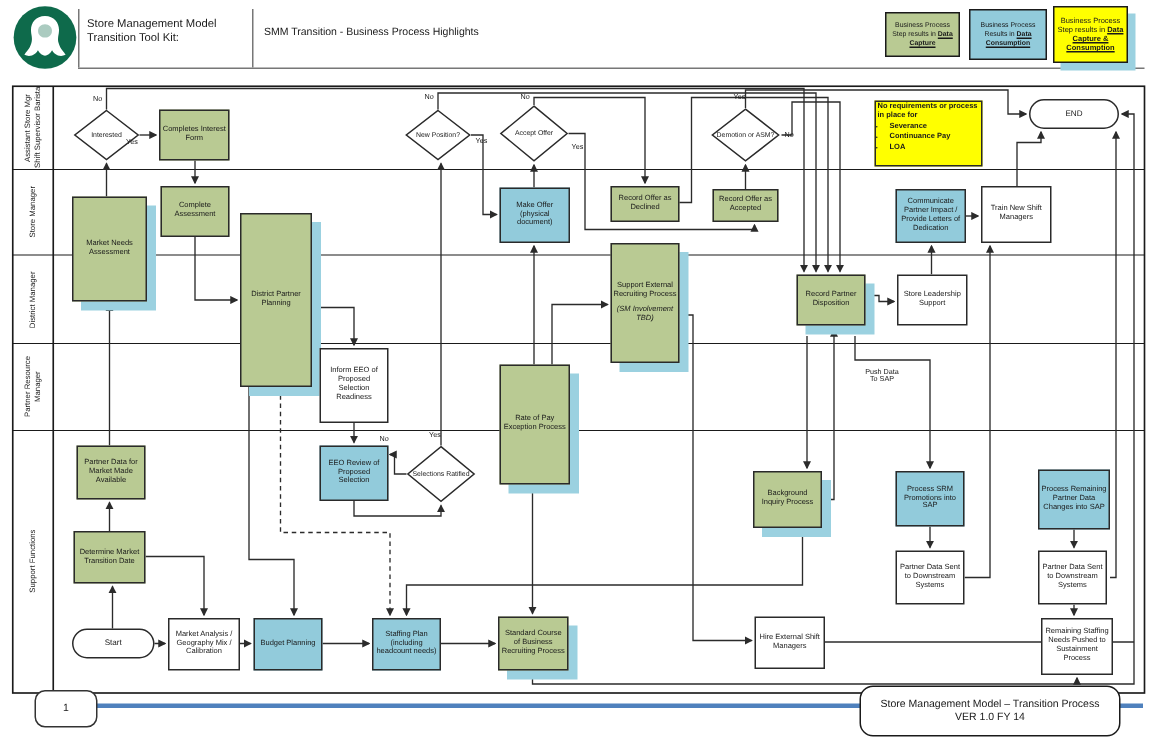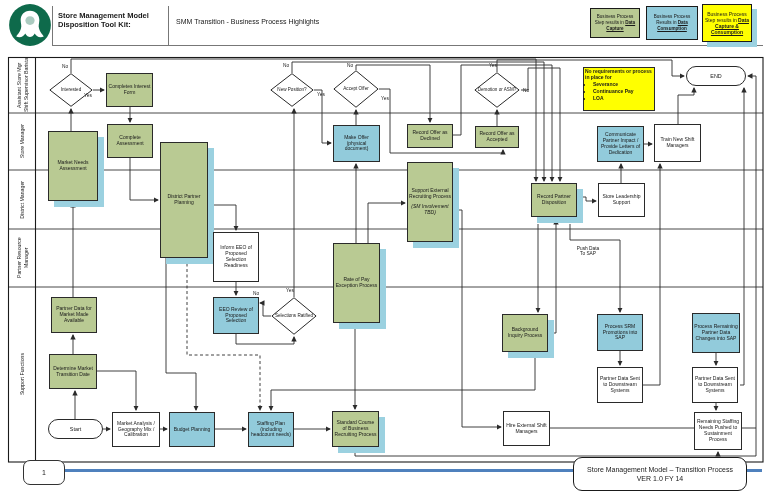--- a/index.html
+++ b/index.html
@@ -1,21 +1,21 @@
 <!DOCTYPE html>
 <html><head>
 <meta charset="utf-8">
 <style>
   html,body{margin:0;padding:0}
   body{width:768px;height:497px;position:relative;background:#fff;overflow:hidden;
        font-family:"Liberation Sans",sans-serif;color:#1a1a1a;}
   .abs{position:absolute}
   
   .hline{position:absolute;background:#777}
-  .title{font-weight:bold;font-size:7.5px;line-height:1.25}
+  .title{font-weight:normal;font-size:7.5px;line-height:1.25}
   .subtitle{font-size:7px}
   
   .lg{position:absolute;border:1.1px solid #1a1a1a;font-size:4.6px;line-height:1.25;
       display:flex;align-items:center;justify-content:center;text-align:center;padding:2px;box-sizing:border-box}
   .em{text-decoration:underline;font-weight:bold}
   
   .node{position:absolute;border:1px solid #2a2a2a;background:#fff;font-size:5px;line-height:1.18;
         display:flex;flex-direction:column;align-items:center;justify-content:center;text-align:center;
         padding:1px;box-sizing:border-box;z-index:2}
   .green{background:#b9ca93}
@@ -54,21 +54,21 @@
     <circle cx="20" cy="20" r="19" fill="#0e6a4b"></circle>
     <path d="M20 7 c-5.5 0 -8.5 4 -8.5 8.5 c0 3 1.2 5 0.2 8 c-1.2 4 -3.2 5 -4.2 7 c4 2 7.2 -0.8 8.2 -2.8 c1 2 3 3.3 4.3 3.3 c1.3 0 3.3 -1.3 4.3 -3.3 c1 2 4.2 4.8 8.2 2.8 c-1 -2 -3 -3 -4.2 -7 c-1 -3 0.2 -5 0.2 -8 C28.5 11 25.5 7 20 7 z" fill="#ffffff"></path>
     <path d="M20 12 c-2.6 0 -4.2 1.8 -4.2 4 c0 2.4 1.8 4 4.2 4 c2.4 0 4.2 -1.6 4.2 -4 c0 -2.2 -1.6 -4 -4.2 -4 z" fill="#0e6a4b" opacity="0.35"></path>
   </svg>
 </div>
 <div class="hline" style="left:52px;top:6px;width:1px;height:39px"></div>
 <div class="hline" style="left:168px;top:6px;width:1px;height:39px"></div>
 <div class="hline" style="left:52px;top:45px;width:711px;height:1px"></div>
 <div class="abs title" style="left:58px;top:11px">
   <div>Store Management Model</div>
-  <div>Disposition Tool Kit:</div>
+  <div>Transition Tool Kit:</div>
 </div>
 <div class="abs subtitle" style="left:176px;top:18px">SMM Transition - Business Process Highlights</div>
 
 <div class="lg green" style="left:590px;top:8px;width:50px;height:30px">
   <div><span>Business Process Step results in</span>
   <span class="em">Data Capture</span></div>
 </div>
 <div class="lg blue" style="left:646px;top:6px;width:52px;height:34px">
   <div><span>Business Process Results  in</span>
   <span class="em">Data Consumption</span></div>

